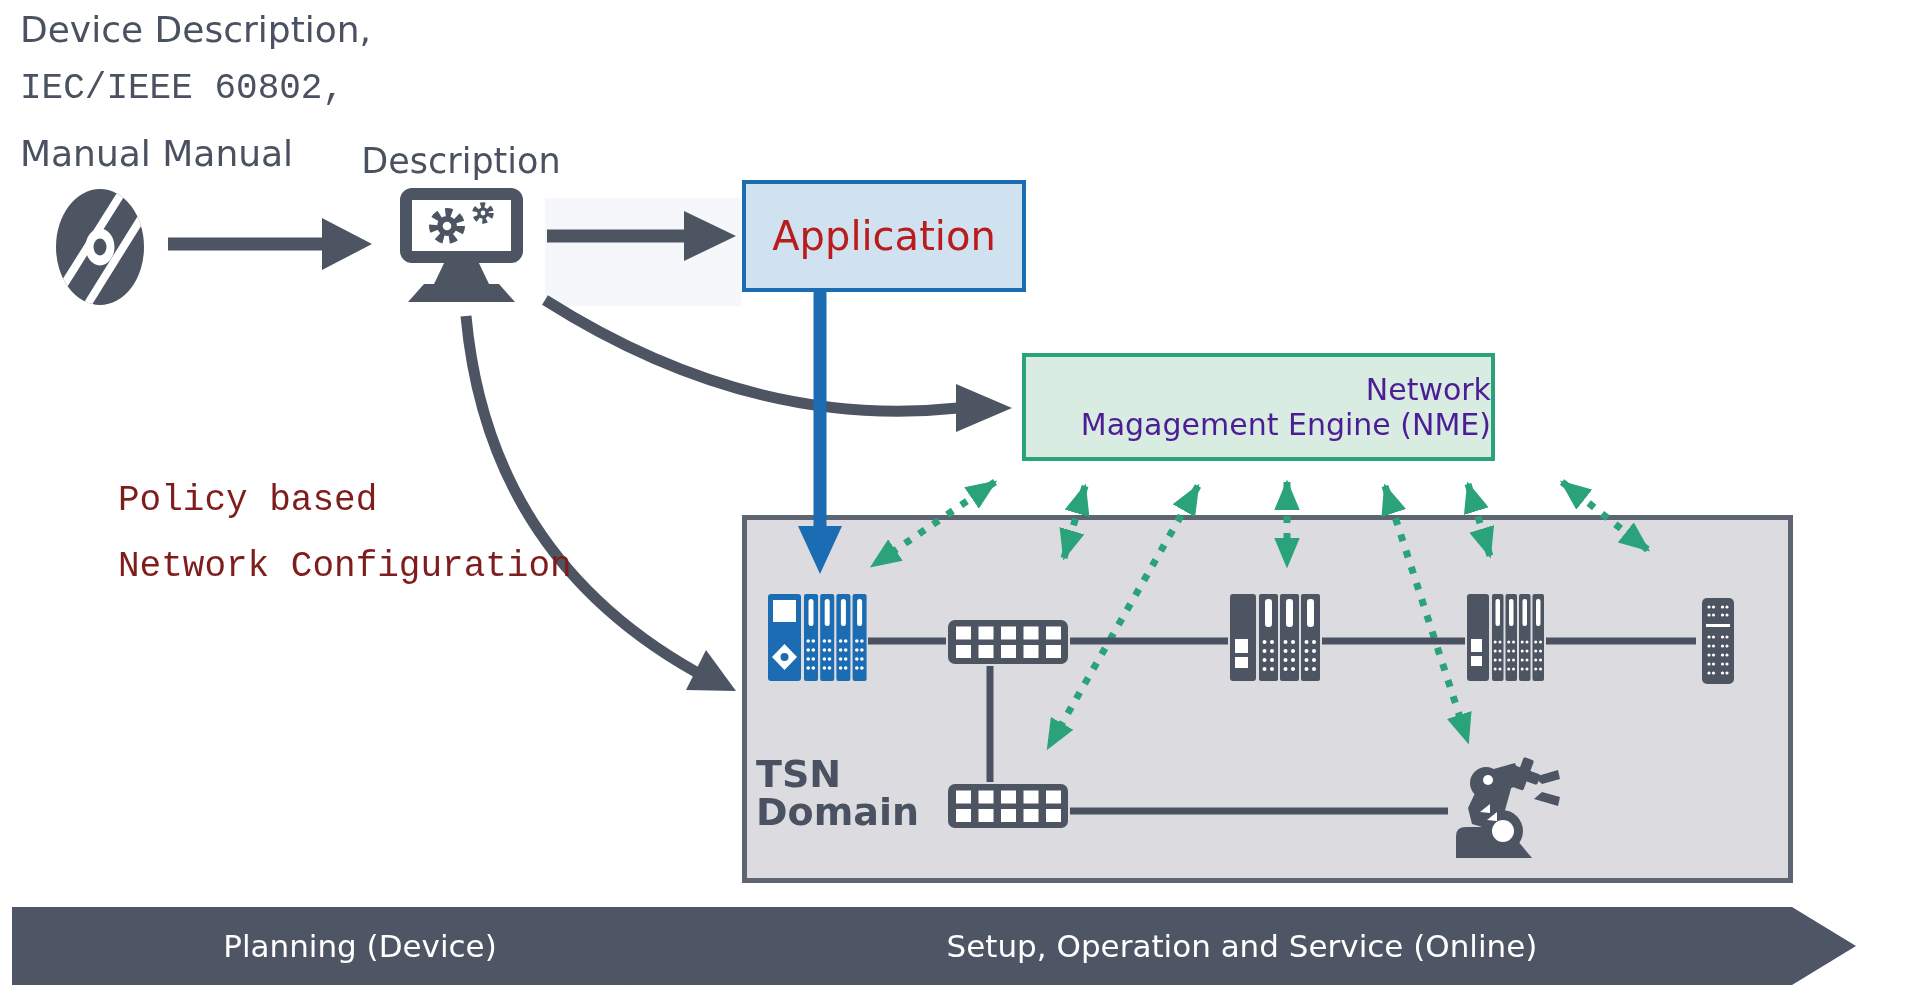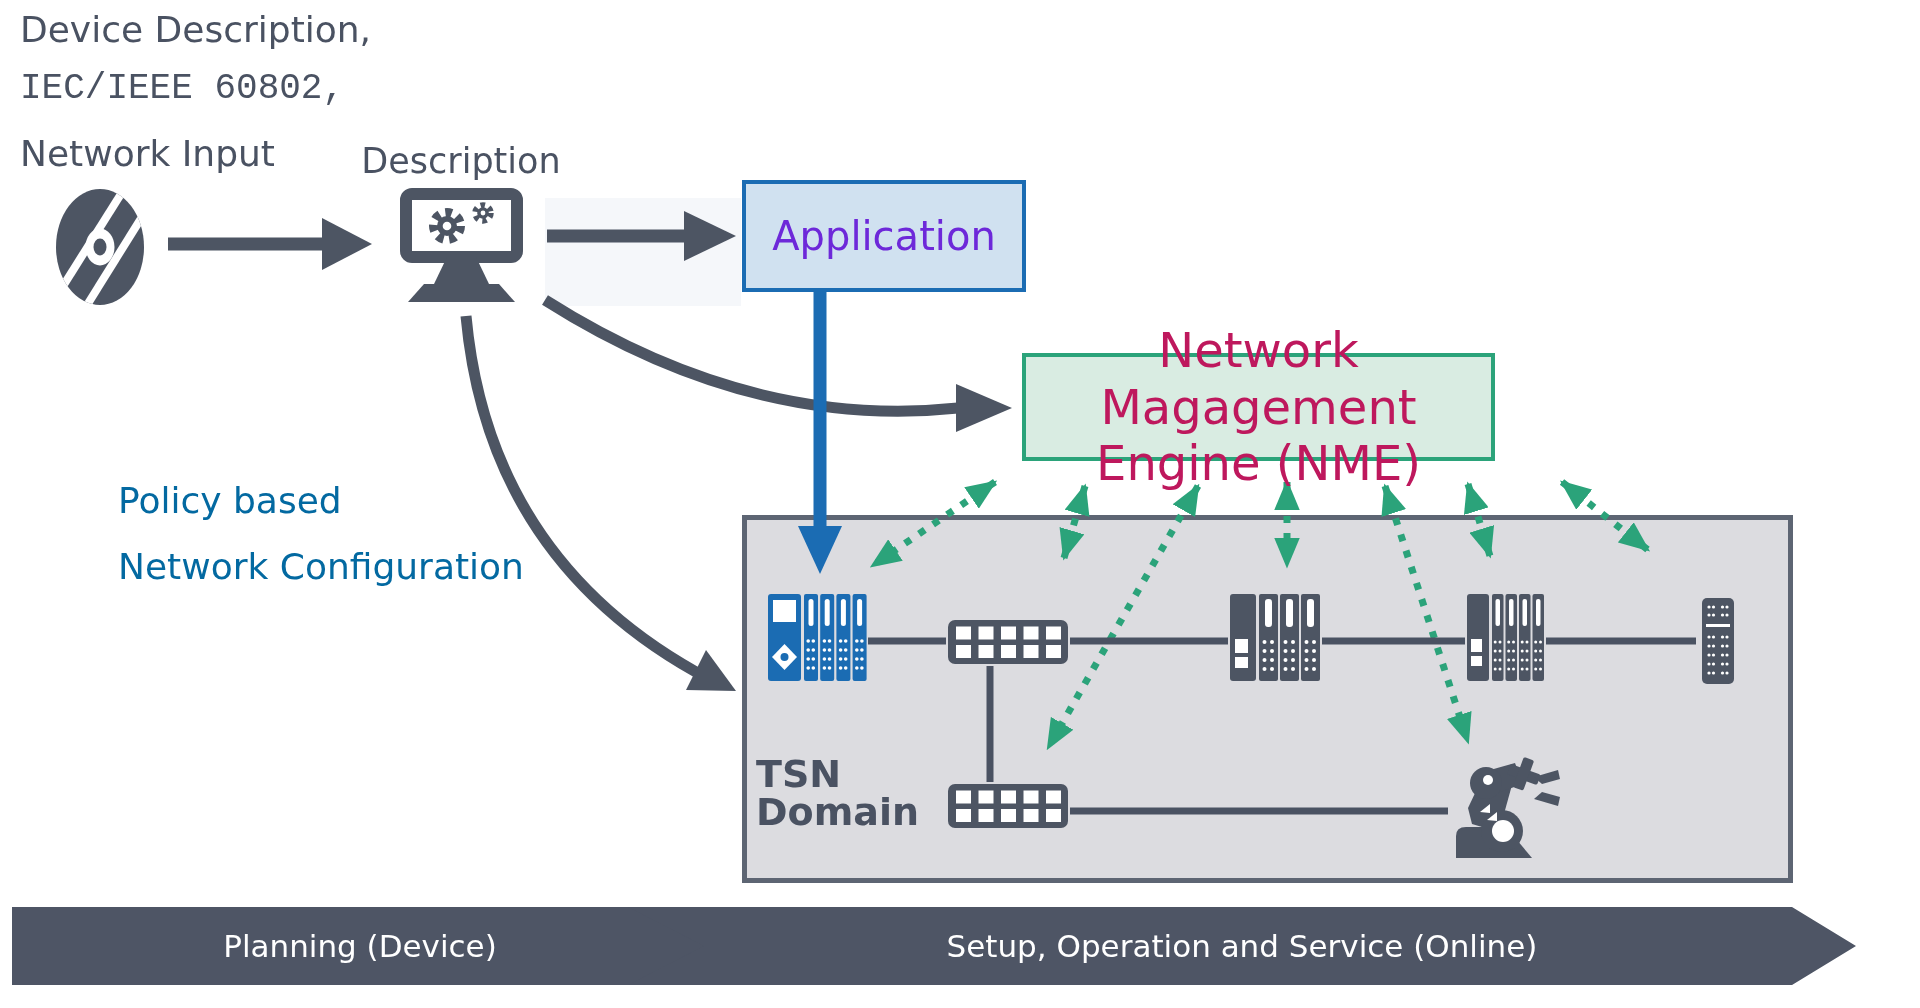--- a/index.html
+++ b/index.html
@@ -3,32 +3,32 @@
 <meta charset="utf-8">
 <style>
   html,body{margin:0;padding:0;background:#ffffff;}
   #stage{
     position:relative;width:1920px;height:1008px;background:#ffffff;overflow:hidden;
     font-family:"DejaVu Sans","Liberation Sans",sans-serif;
   }
   .abs{position:absolute;}
   .src-line{left:20px;font-size:36px;color:#4a5262;white-space:nowrap;}
   .eng-label{left:361px;top:141px;width:200px;text-align:center;font-size:35px;color:#4a5262;}
-  .policy-line{left:118px;font-size:36px;color:#0369a1;white-space:nowrap;}
+  .policy-line{left:118px;font-size:36px;color:#7f1d1d;white-space:nowrap;font-family:Liberation Mono, monospace;}
   .app-box{
     left:742px;top:180px;width:284px;height:112px;box-sizing:border-box;
     background:#d0e1f0;border:4px solid #1b6cb3;
     display:flex;align-items:center;justify-content:center;
-    font-size:40px;color:#6d28d9;
+    font-size:40px;color:#b91c1c;
   }
   .nme-box{
     left:1022px;top:353px;width:473px;height:108px;box-sizing:border-box;
     background:#d9ece2;border:4px solid #2ba37a;
-    display:flex;flex-direction:column;align-items:center;justify-content:center;
-    font-size:48px;color:#be185d;line-height:1.18;text-align:center;
+    display:flex;flex-direction:column;align-items:flex-end;justify-content:center;
+    font-size:30px;color:#4c1d95;line-height:1.18;text-align:center;
   }
   .tsn-box{
     left:742px;top:515px;width:1051px;height:368px;box-sizing:border-box;
     background:#dcdce0;border:5px solid #5d6573;
   }
   .tsn-label{
     left:756px;top:755px;font-size:38px;font-weight:bold;color:#4a5262;line-height:38px;
   }
   .banner{
     top:907px;height:78px;background:#4e5565;color:#ffffff;
@@ -359,21 +359,21 @@
       <circle cx="1488" cy="780" r="5" fill="#ffffff"></circle>
       <circle cx="1502" cy="831" r="21" fill="#4d5563"></circle>
       <circle cx="1503" cy="831" r="11" fill="#ffffff"></circle>
       <polygon points="1480,812 1490,804 1490,813" fill="#ffffff"></polygon>
       <polygon points="1487,820 1497,812 1497,821" fill="#ffffff"></polygon>
     </g>
   </svg>
 
   <div class="abs src-line" style="top:9px;">Device Description,</div>
   <div class="abs src-line" style="top:68px;font-family:Liberation Mono, monospace;">IEC/IEEE 60802,</div>
-  <div class="abs src-line" style="top:133px;">Network Input</div>
+  <div class="abs src-line" style="top:133px;">Manual Manual</div>
 
   <div class="abs eng-label">Description</div>
 
   <div class="abs app-box">
     <span>Application</span>
   </div>
 
   <div class="abs nme-box">
     <span>Network</span>
     <span>Magagement Engine (NME)</span>

